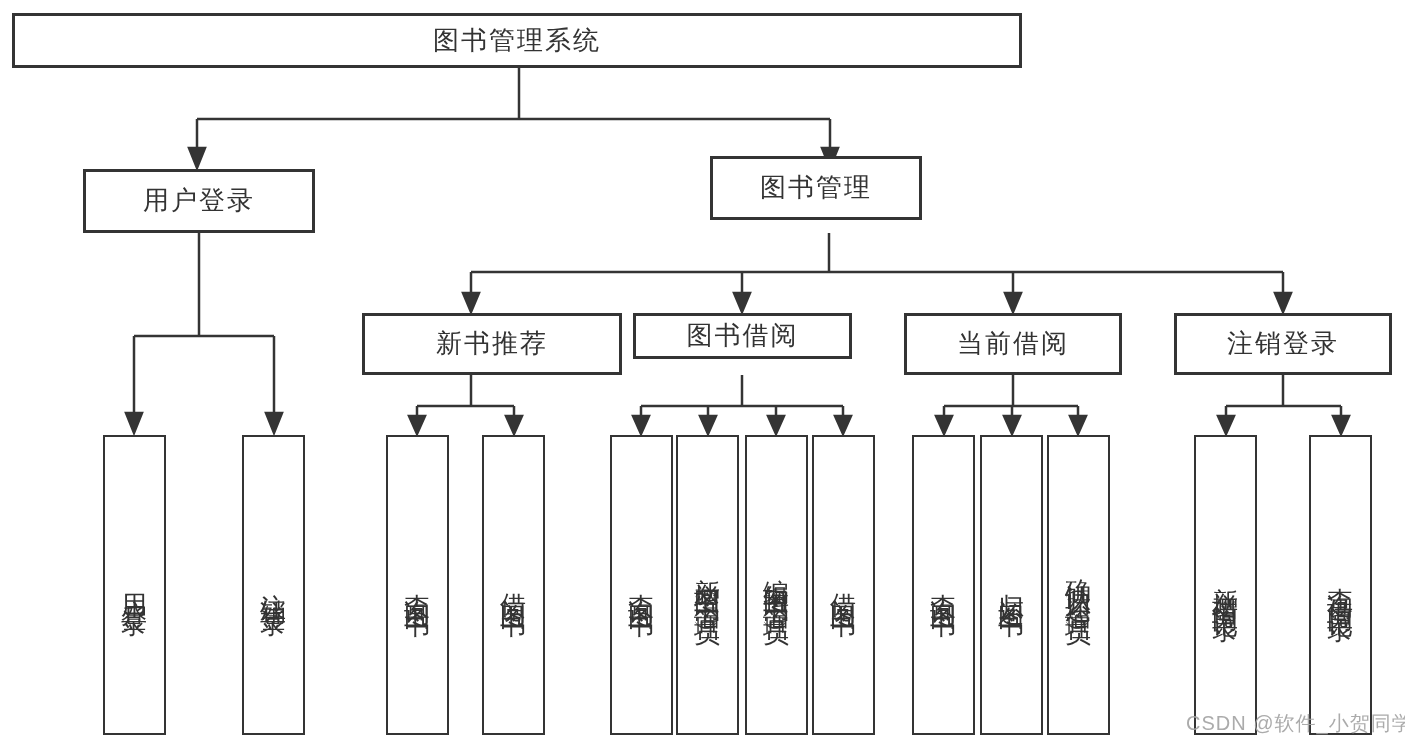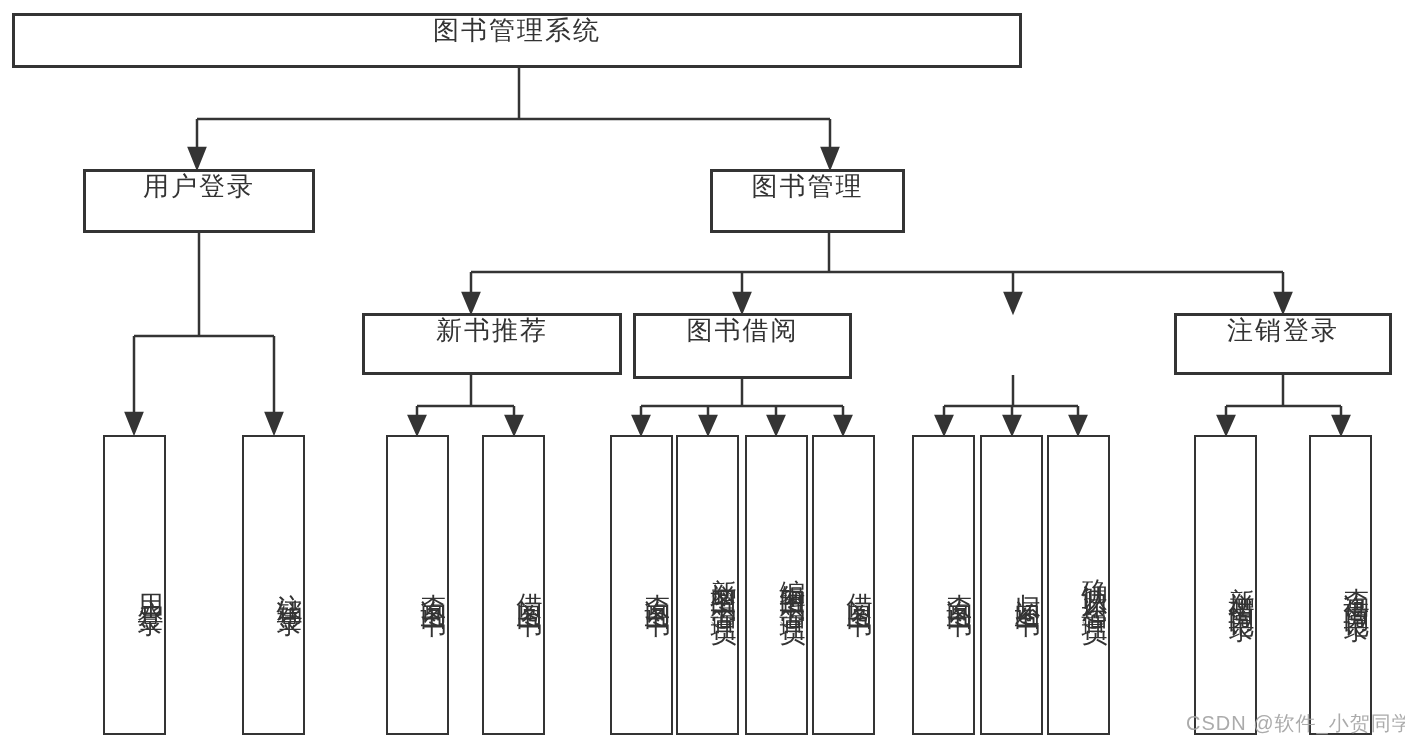--- a/index.html
+++ b/index.html
@@ -16,20 +16,21 @@
   svg.wires {
     position: absolute;
     left: 0; top: 0;
     width: 1405px; height: 747px;
   }
   .node {
     position: absolute;
     border: 3px solid #343434;
     background: #ffffff;
     display: flex;
+    align-items: center;
     justify-content: center;
     font-size: 26px;
     letter-spacing: 2px;
     color: #333333;
     text-align: center;
   }
   .node span { line-height: 1.15; }
   .leaf {
     writing-mode: vertical-rl;
     text-orientation: mixed;
@@ -131,29 +132,32 @@
     </g>
   </svg>
 
   <div class="node" style="left:12px; top:13px; width:1010px; height:55px;">
     <span>图书管理系统</span>
   </div>
 
   <div class="node" style="left:83px; top:169px; width:232px; height:64px;">
     <span>用户登录</span>
   </div>
-  <div class="node" style="left:710px; top:169px; width:195px; height:64px;">
+  <div class="node" style="left:710px; top:156px; width:212px; height:64px;">
     <span>图书管理</span>
   </div>
 
   <div class="node" style="left:362px; top:313px; width:260px; height:62px;">
     <span>新书推荐</span>
   </div>
-  <div class="node" style="left:633px; top:313px; width:219px; height:66px;">
+  <div class="node" style="left:633px; top:313px; width:219px; height:46px;">
     <span>图书借阅</span>
+  </div>
+  <div class="node" style="left:904px; top:313px; width:218px; height:62px;">
+    <span>当前借阅</span>
   </div>
   <div class="node" style="left:1174px; top:313px; width:218px; height:62px;">
     <span>注销登录</span>
   </div>
 
   <div class="node leaf" style="left:103px; top:435px; width:63px; height:300px;">
     <span>用户登录</span>
   </div>
   <div class="node leaf" style="left:242px; top:435px; width:63px; height:300px;">
     <span>注销登录</span>

